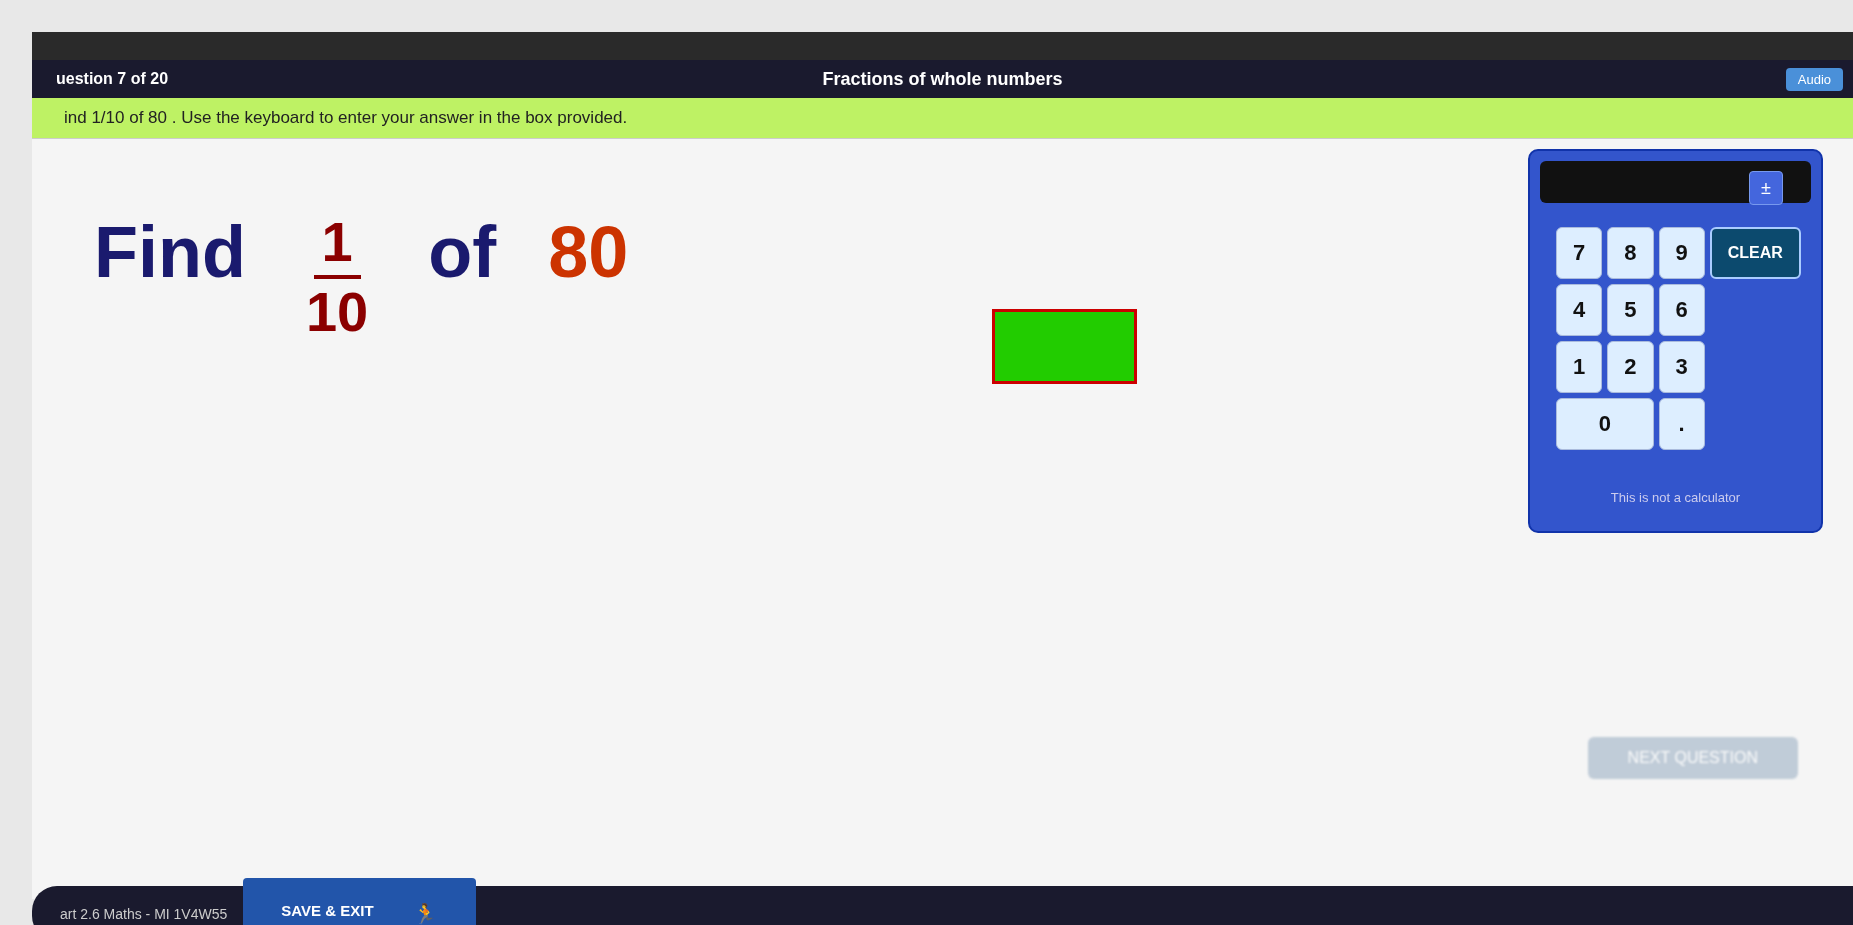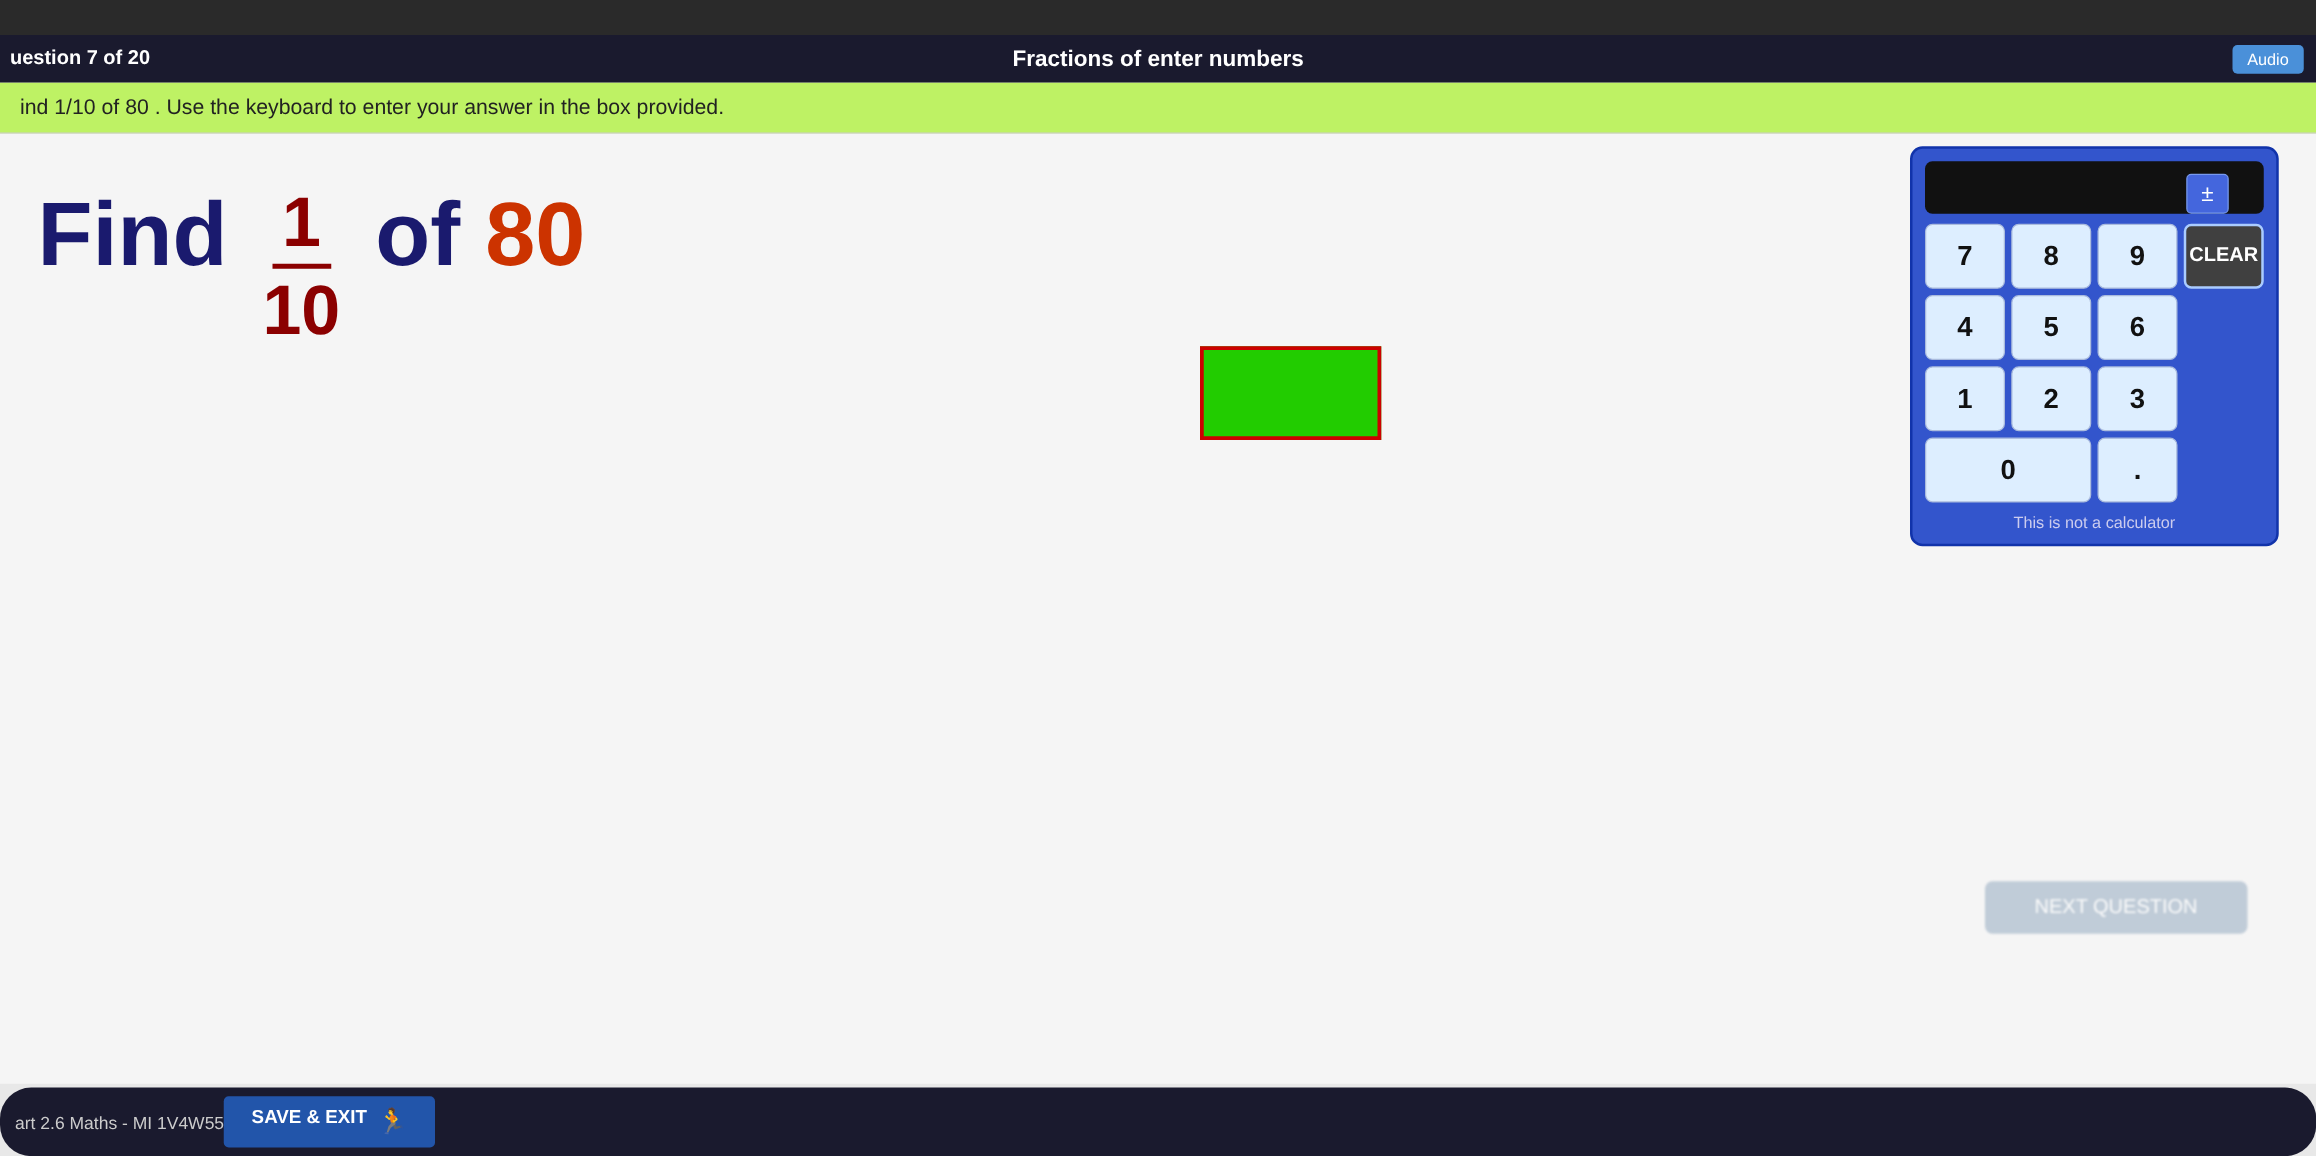--- a/index.html
+++ b/index.html
@@ -1,15 +1,15 @@
 <!DOCTYPE html>
 <html><head>
   <meta charset="utf-8">
   <style>
-    * { margin: 0; padding: 0; box-sizing: border-box; }
+    * { margin: 0; padding: 16px; box-sizing: border-box; }
     body {
       width: 1853px;
       height: 925px;
       background: #e8e8e8;
       font-family: Arial, sans-serif;
       overflow: hidden;
       position: relative;
     }
 
     
@@ -181,21 +181,21 @@
       font-size: 22px;
       font-weight: bold;
       cursor: pointer;
       color: #111;
       display: flex;
       align-items: center;
       justify-content: center;
       transition: background 0.1s;
     }
     .key-btn.clear-btn {
-      background: #404040;
+      background: #0c4a6e;
       color: #fff;
       border: 2px solid #aaccff;
       font-size: 16px;
       font-weight: bold;
     }
     .key-btn.zero-btn {
       grid-column: span 2;
     }
     .keypad-note {
       text-align: center;
@@ -271,21 +271,21 @@
       font-size: 20px;
     }
   </style>
 </head>
 <body>
 
 <div class="browser-bar"></div>
 
 <div class="top-header">
   <span class="question-counter">uestion 7 of 20</span>
-  <span class="page-title">Fractions of enter numbers</span>
+  <span class="page-title">Fractions of whole numbers</span>
   <button class="audio-btn">Audio</button>
 </div>
 
 <div class="instruction-bar">
   <span>ind 1/10 of 80 . Use the keyboard to enter your answer in the box provided.</span>
 </div>
 
 <div class="main-content">
 
   <div class="math-expression">

